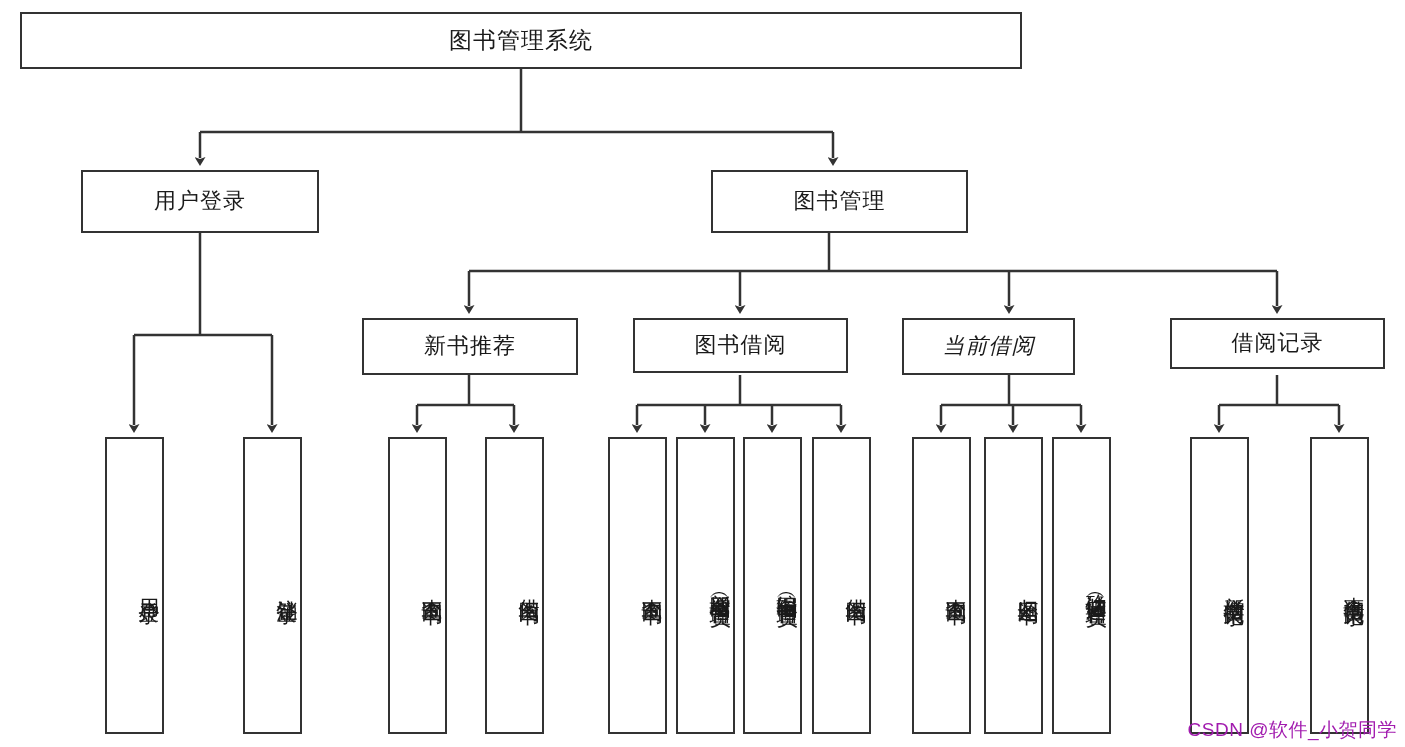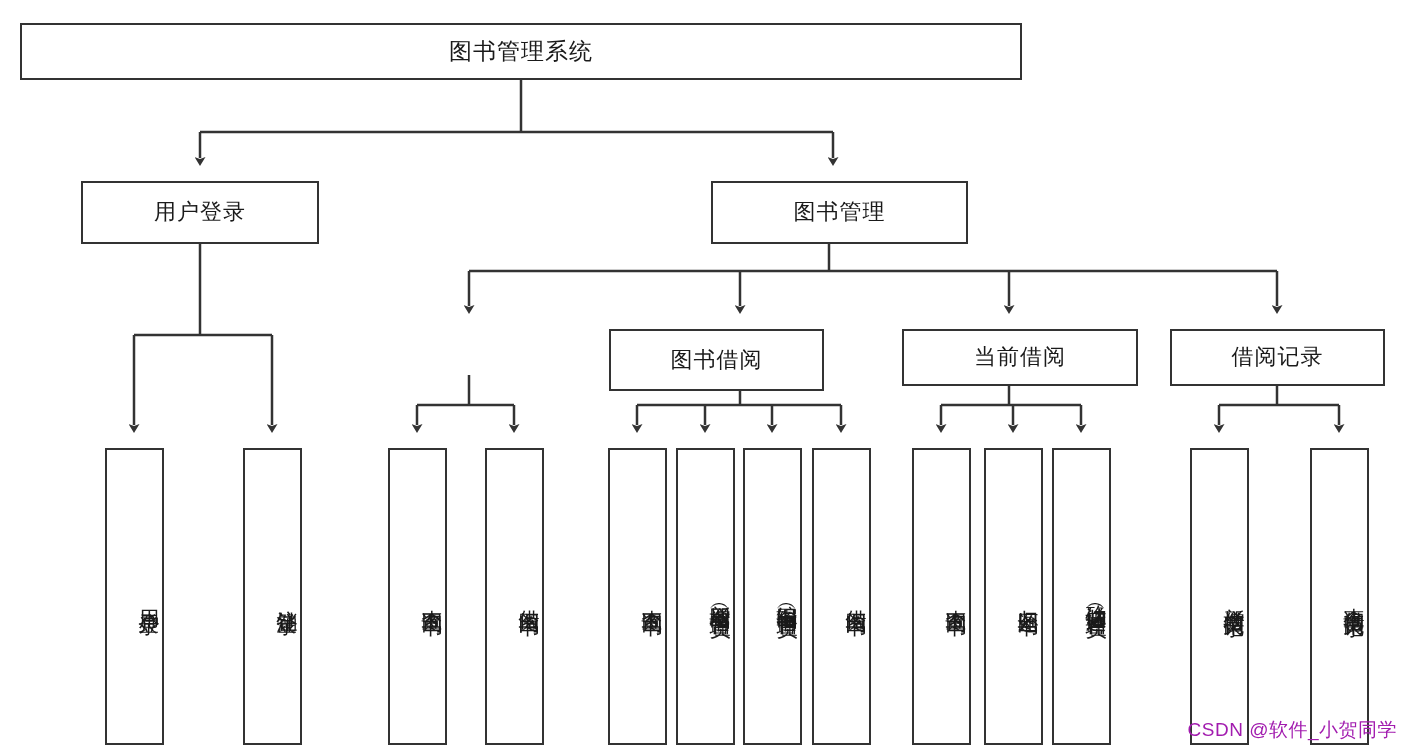--- a/index.html
+++ b/index.html
@@ -19,21 +19,20 @@
   }
   .node {
     position: absolute;
     box-sizing: border-box;
     border: 2.5px solid #333333;
     background: #ffffff;
     display: flex;
     align-items: center;
     justify-content: center;
     color: #1a1a1a;
-    margin-top: 11px;
   }
   .node.horiz {
     font-size: 22px;
     letter-spacing: 1px;
     line-height: 1.2;
   }
   .node.vert {
     writing-mode: vertical-rl;
     text-orientation: upright;
     font-size: 21px;
@@ -128,27 +127,30 @@
     <span>图书管理系统</span>
   </div>
 
   <div class="node horiz" style="left:81px; top:170px; width:238px; height:63px;">
     <span>用户登录</span>
   </div>
   <div class="node horiz" style="left:711px; top:170px; width:257px; height:63px;">
     <span>图书管理</span>
   </div>
 
-  <div class="node horiz" style="left:609px; top:318px; width:215px; height:62px;">
+  <div class="node horiz" style="left:362px; top:318px; width:216px; height:57px;">
+    <span>新书推荐</span>
+  </div>
+  <div class="node horiz" style="left:633px; top:318px; width:215px; height:55px;">
     <span>图书借阅</span>
   </div>
-  <div class="node horiz" style="left:902px; top:318px; width:236px; height:57px;">
+  <div class="node horiz" style="left:902px; top:318px; width:173px; height:57px;font-style:italic;">
     <span>当前借阅</span>
   </div>
-  <div class="node horiz" style="left:1170px; top:318px; width:215px; height:57px;">
+  <div class="node horiz" style="left:1170px; top:318px; width:215px; height:51px;">
     <span>借阅记录</span>
   </div>
 
   <div class="node vert" style="left:105px; top:437px; width:59px; height:297px;">
     <span class="vlabel">用户登录</span>
   </div>
   <div class="node vert" style="left:243px; top:437px; width:59px; height:297px;">
     <span class="vlabel">注销登录</span>
   </div>
   <div class="node vert" style="left:388px; top:437px; width:59px; height:297px;">

